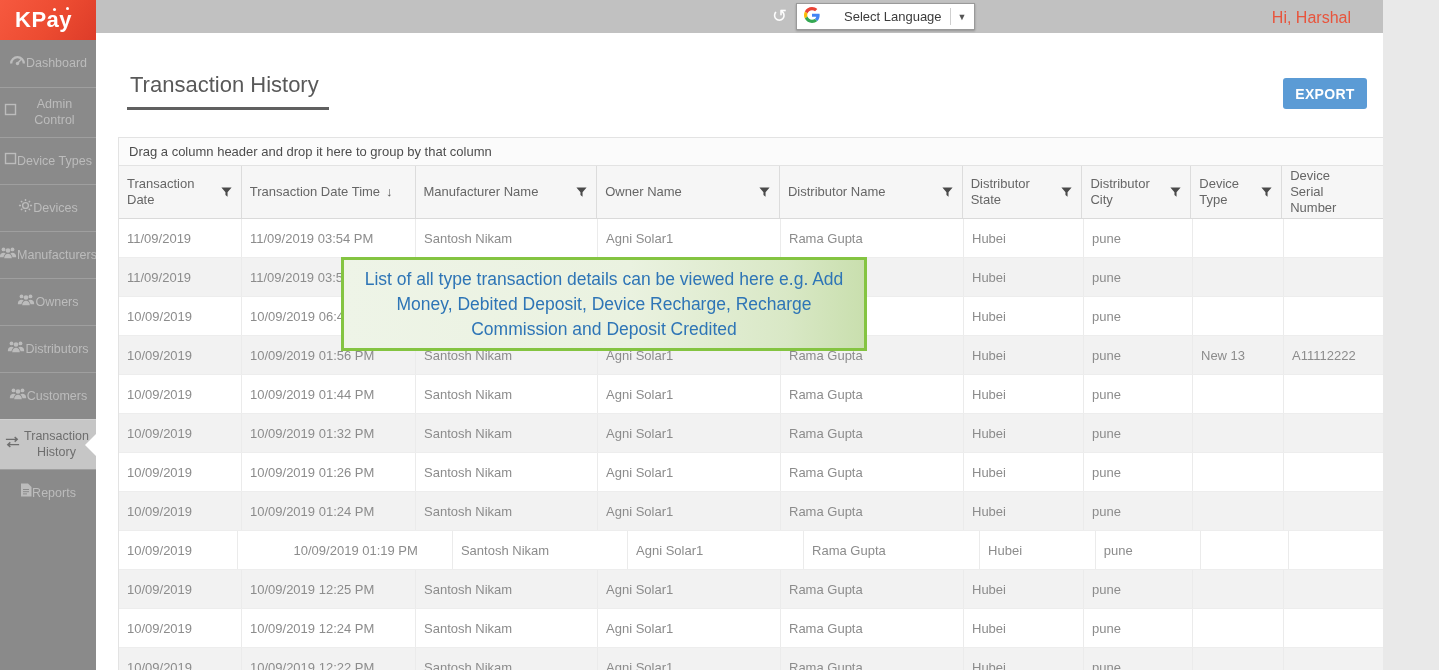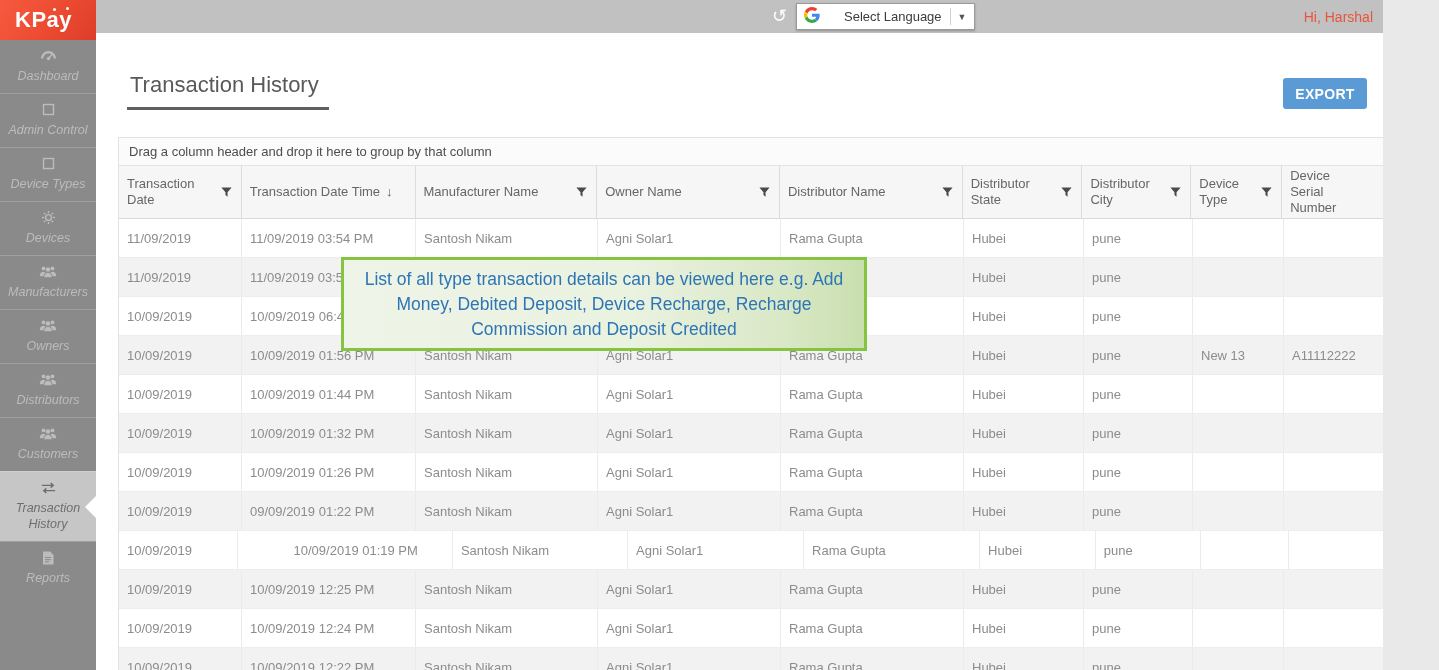--- a/index.html
+++ b/index.html
@@ -16,28 +16,28 @@
 
   
   .topbar { position:absolute; left:96px; top:0; right:0; height:33px; background:#c1c1c1; }
   .refresh { position:absolute; left:676px; top:4px; color:#fdfdfd; font-size:18px; line-height:24px; cursor:pointer; }
   .langbox { position:absolute; left:700px; top:3px; height:27px; background:#fff;
              border:1px solid #9a9a9a; box-shadow:0 1px 2px rgba(0,0,0,.25);
              display:flex; align-items:center; padding:0 7px; cursor:pointer; }
   .langbox .glabel { font-size:13px; color:#3c3c3c; margin:0 8px 0 24px; }
   .langbox .vdiv { width:1px; height:17px; background:#cfcfcf; margin-right:7px; }
   .langbox .caret { font-size:9px; color:#555; }
-  .greeting { position:absolute; right:10px; top:9px; color:#e8543c; font-size:14px; }
+  .greeting { position:absolute; right:32px; top:9px; color:#e8543c; font-size:16px; }
 
   
   .sidebar { position:absolute; left:0; top:40px; width:96px; bottom:0; background:#8a8a8a; }
-  .side-item { position:relative; display:flex; flex-direction:column; align-items:center;
+  .side-item { position:relative; display:flex; align-items:center;
                justify-content:center; text-align:center; color:#bcbcbc; font-size:12.5px;
                line-height:16px; padding:8px 4px 9px 4px; border-top:1px solid rgba(255,255,255,.18);
-               cursor:pointer; min-height:47px;font-style:italic; }
+               cursor:pointer; min-height:47px; }
   .side-item:first-child { border-top:none; }
   .side-item .icn { height:15px; margin-bottom:5px; display:flex; align-items:center; justify-content:center; }
   .side-item.active { background:#c6c6c6; color:#6e6e6e; }
   .side-item.active::after { content:""; position:absolute; right:0; top:50%; margin-top:-11px;
                border-top:11px solid transparent; border-bottom:11px solid transparent;
                border-right:11px solid #ffffff; }
 
   
   .main { position:absolute; left:96px; top:33px; right:0; bottom:0; background:#fff; }
   .page-title { position:absolute; left:31px; top:39px; font-size:22px; color:#595959;
@@ -374,21 +374,21 @@
             <div class="cell" style="width: 182px;">Santosh Nikam</div>
             <div class="cell" style="width: 183px;">Agni Solar1</div>
             <div class="cell" style="width: 183px;">Rama Gupta</div>
             <div class="cell" style="width: 120px;">Hubei</div>
             <div class="cell" style="width: 109px;">pune</div>
             <div class="cell" style="width: 91px;"></div>
             <div class="cell" style="width: 129px;"></div>
           </div>
           <div class="row alt">
             <div class="cell" style="width: 123px;">10/09/2019</div>
-            <div class="cell" style="width: 174px;">09/09/2019 01:22 PM</div>
+            <div class="cell" style="width: 174px;">10/09/2019 01:24 PM</div>
             <div class="cell" style="width: 182px;">Santosh Nikam</div>
             <div class="cell" style="width: 183px;">Agni Solar1</div>
             <div class="cell" style="width: 183px;">Rama Gupta</div>
             <div class="cell" style="width: 120px;">Hubei</div>
             <div class="cell" style="width: 109px;">pune</div>
             <div class="cell" style="width: 91px;"></div>
             <div class="cell" style="width: 129px;"></div>
           </div>
           <div class="row">
             <div class="cell" style="width: 123px;">10/09/2019</div>

